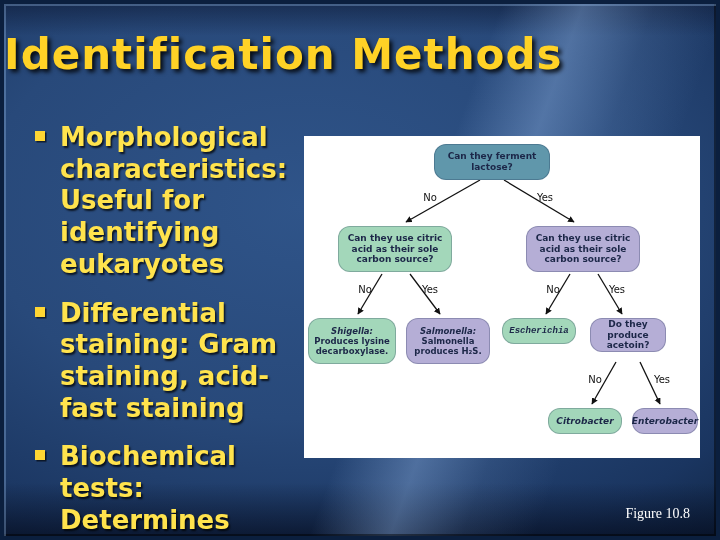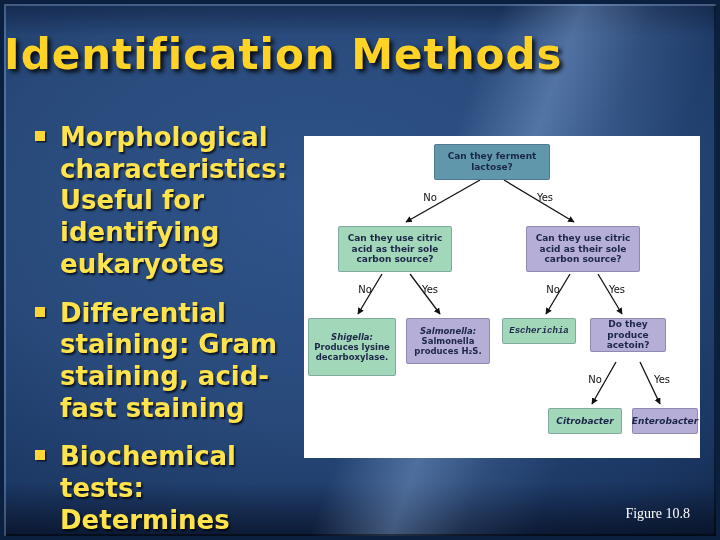--- a/index.html
+++ b/index.html
@@ -29,29 +29,29 @@
     text-shadow:1.5px 1.5px 2px rgba(0,0,0,0.75);
   }
   .panel{
     position:absolute;left:300px;top:132px;width:396px;height:322px;
     background:#ffffff;
   }
   .arrows{position:absolute;left:0;top:0;width:396px;height:322px;}
   .node{
     position:absolute;display:flex;flex-direction:column;align-items:center;justify-content:center;
     text-align:center;font-weight:bold;font-size:9px;line-height:1.18;color:#1c2748;
-    border:1px solid rgba(20,35,70,0.25);border-radius:2px;padding:2px;box-sizing:border-box;
+    border:1px solid rgba(20,35,70,0.25);border-radius:12px;padding:2px;box-sizing:border-box;
   }
   .teal{background:#6097ab;}
   .green{background:#a3d7ba;}
   .purple{background:#b5aed6;}
   .n-root{left:130px;top:8px;width:116px;height:36px;}
   .n-leftq{left:34px;top:90px;width:114px;height:46px;}
   .n-rightq{left:222px;top:90px;width:114px;height:46px;}
-  .n-shigella{left:4px;top:182px;width:88px;height:58px;font-size:8.5px;}
+  .n-shigella{left:4px;top:182px;width:88px;height:46px;font-size:8.5px;}
   .n-salmonella{left:102px;top:182px;width:84px;height:46px;font-size:8.5px;}
   .n-escherichia{left:198px;top:182px;width:74px;height:26px;font-family:Liberation Mono, monospace;}
   .n-acetoin{left:286px;top:182px;width:76px;height:34px;}
   .n-citrobacter{left:244px;top:272px;width:74px;height:26px;}
   .n-enterobacter{left:328px;top:272px;width:66px;height:26px;}
   .gname{font-style:italic;}
   .italic{font-style:italic;}
   .lbl{
     position:absolute;width:24px;text-align:center;
     font-size:10px;font-weight:normal;color:#111;

